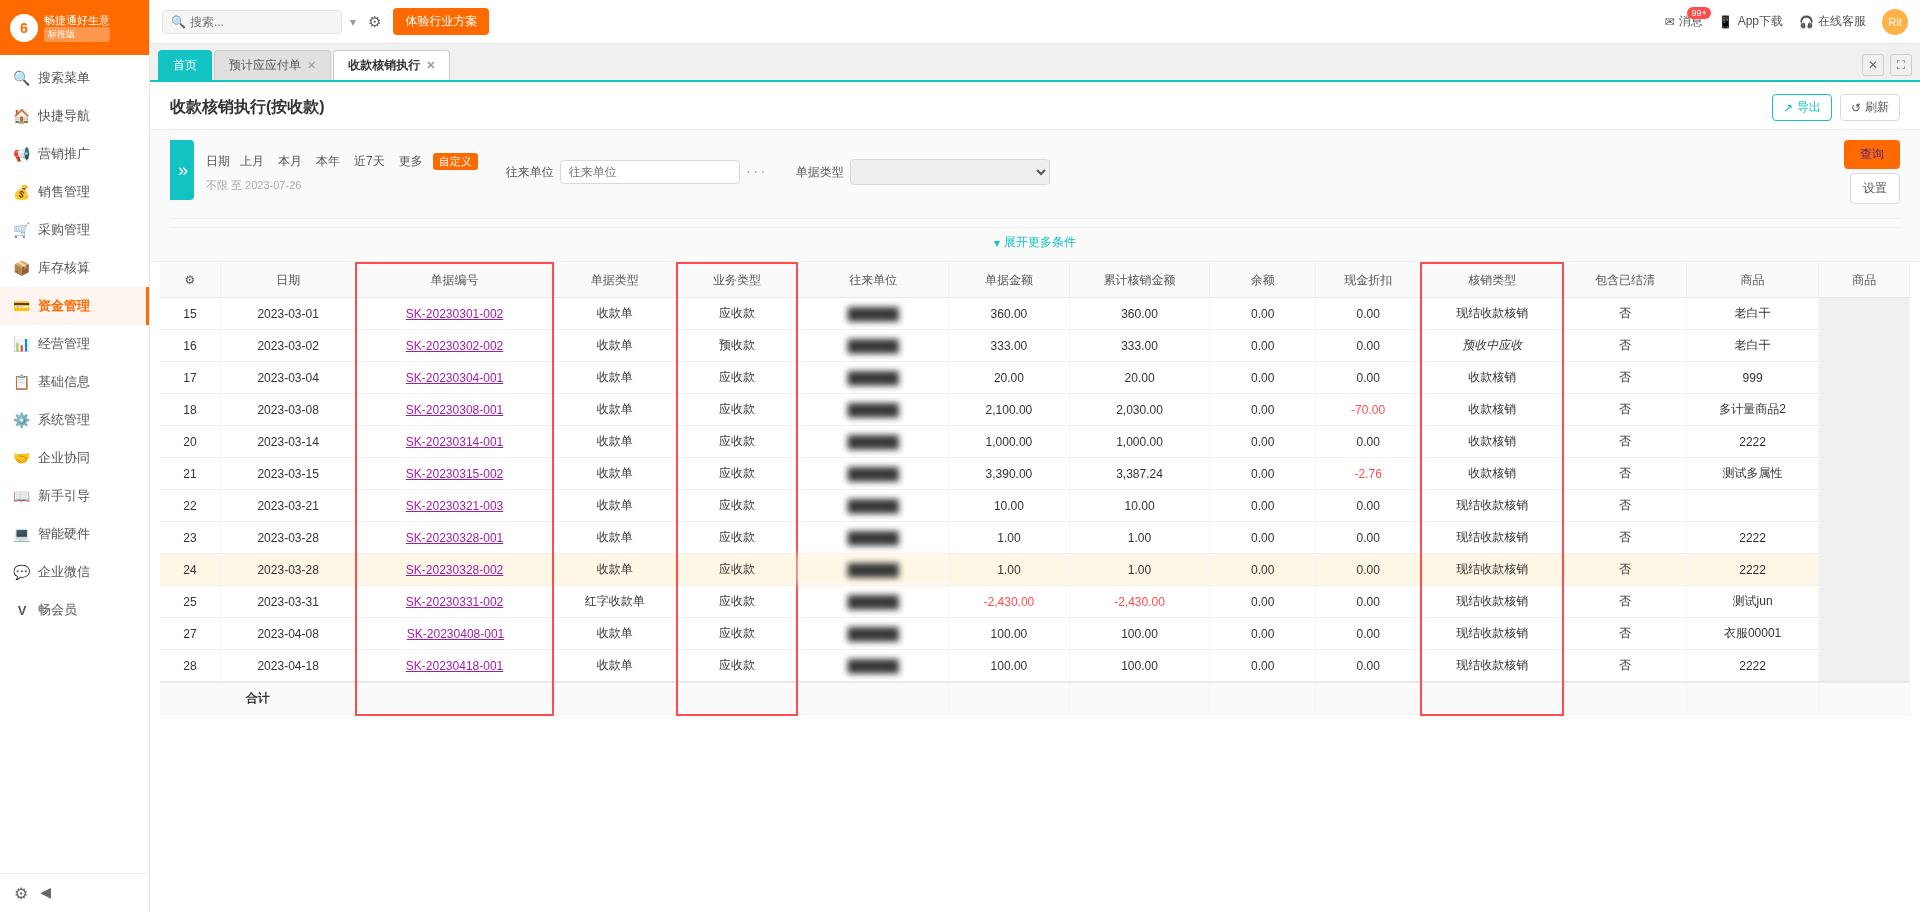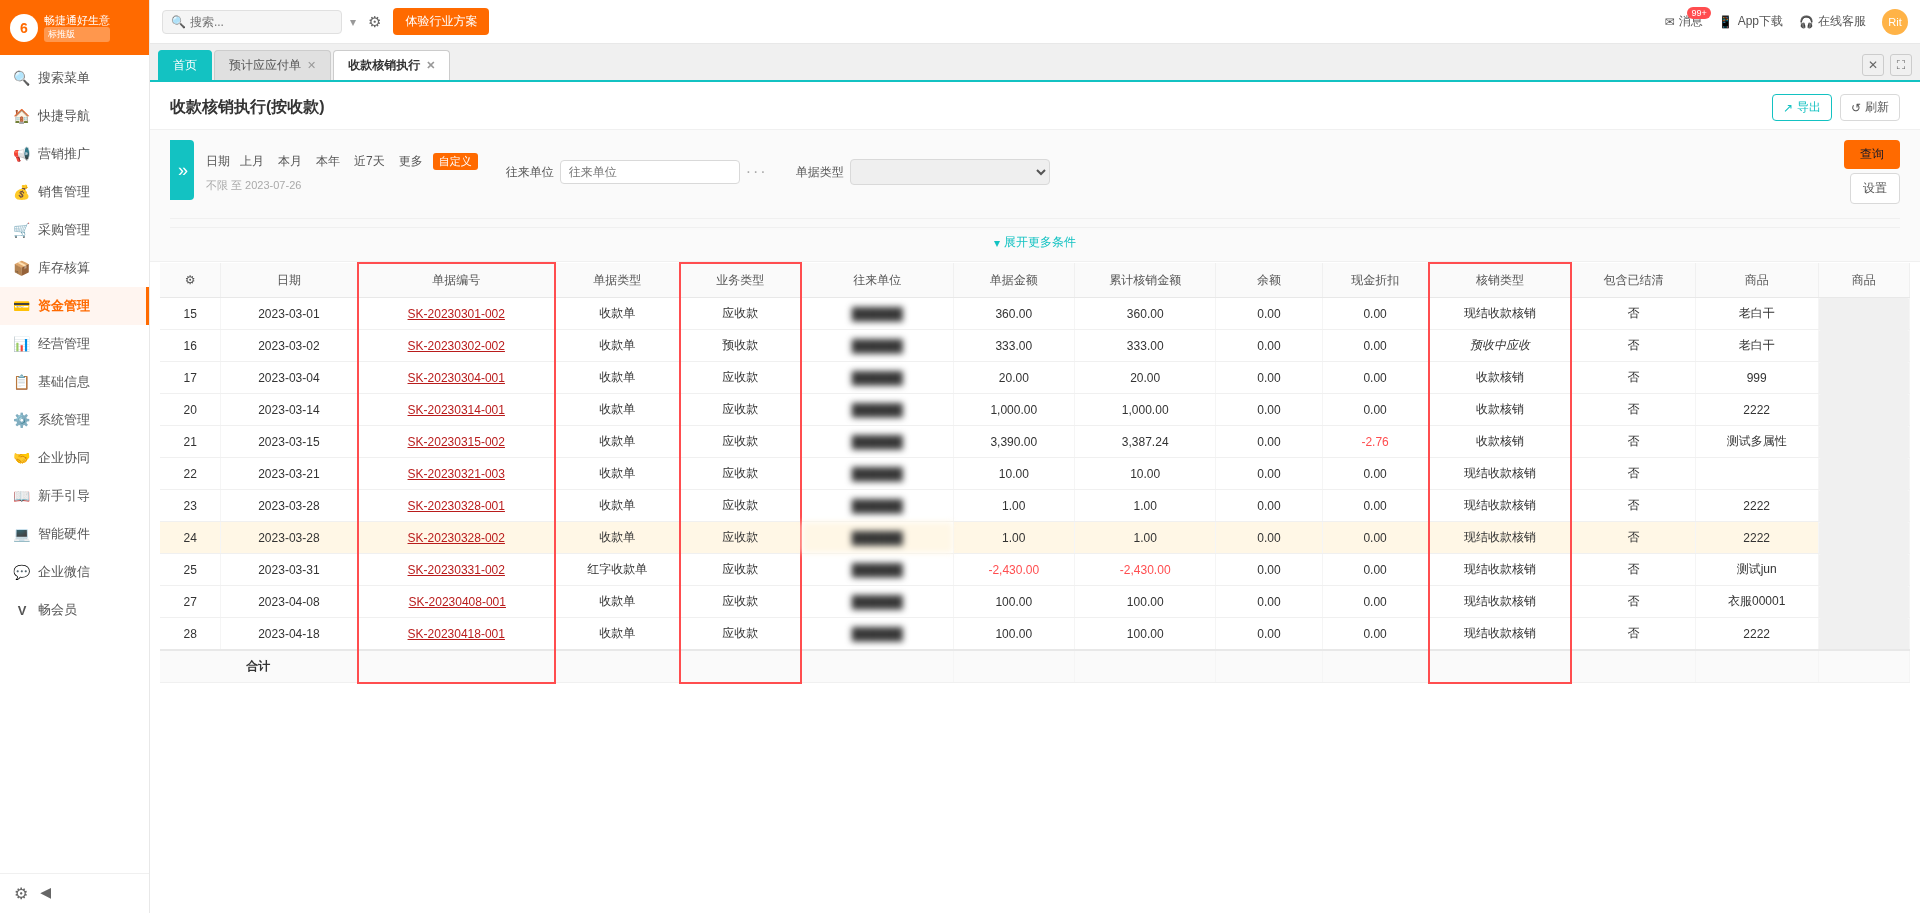--- a/index.html
+++ b/index.html
@@ -53,32 +53,32 @@
     .filter-toggle-btn { background: #13c2c2; color: #fff; border: none; border-radius: 0 4px 4px 0; padding: 4px 8px; cursor: pointer; font-size: 16px; height: 60px; align-self: stretch; }
     .filter-row { display: flex; align-items: center; gap: 8px; flex-wrap: wrap; flex: 1; }
     .filter-label { color: #555; font-size: 12px; white-space: nowrap; }
     .filter-date-row { display: flex; align-items: center; gap: 6px; }
     .filter-date-btn { border: none; background: none; color: #555; font-size: 12px; cursor: pointer; padding: 2px 4px; }
     .filter-date-custom { background: #ff6a00; color: #fff; border: none; border-radius: 3px; padding: 1px 6px; font-size: 11px; cursor: pointer; }
     .filter-date-range { color: #aaa; font-size: 11px; }
     .filter-input { border: 1px solid #d9d9d9; border-radius: 4px; padding: 4px 8px; font-size: 12px; min-width: 180px; color: #999; }
     .filter-dots { color: #aaa; font-size: 16px; letter-spacing: 2px; }
     .filter-select { border: 1px solid #d9d9d9; border-radius: 4px; padding: 4px 8px; font-size: 12px; min-width: 200px; color: #555; }
-    .btn-query { background: #ff6a00; color: #0f172a; border: none; border-radius: 4px; padding: 6px 16px; font-size: 12px; cursor: pointer; }
+    .btn-query { background: #ff6a00; color: #4c1d95; border: none; border-radius: 4px; padding: 6px 16px; font-size: 12px; cursor: pointer; }
     .btn-settings { border: 1px solid #d9d9d9; color: #555; background: #fff; border-radius: 4px; padding: 6px 12px; font-size: 12px; cursor: pointer; }
     .filter-expand { color: #13c2c2; font-size: 12px; cursor: pointer; display: flex; align-items: center; gap: 4px; width: 100%; justify-content: center; border-top: 1px solid #f0f0f0; padding-top: 6px; margin-top: 2px; }
 
     
     .table-wrapper { flex: 1; overflow: auto; padding: 0 10px; }
     table { width: 100%; border-collapse: collapse; font-size: 12px; }
     thead tr { background: #fafafa; }
     th { padding: 8px 10px; border-bottom: 1px solid #e8e8e8; border-right: 1px solid #f0f0f0; color: #555; font-weight: 500; text-align: center; white-space: nowrap; position: sticky; top: 0; background: #fafafa; z-index: 1; }
     td { padding: 7px 10px; border-bottom: 1px solid #f0f0f0; border-right: 1px solid #f5f5f5; text-align: center; color: #333; white-space: nowrap; }
     tr.highlighted td { background: #fff7e6; }
-    .link-blue { color: #b91c1c; cursor: pointer; }
+    .link-blue { color: #a21caf; cursor: pointer; }
     .negative { color: #ff4d4f; }
 
     .tfoot-total td { background: #fafafa; font-weight: bold; border-top: 2px solid #e8e8e8; }
 
     
     ::-webkit-scrollbar { width: 6px; height: 6px; }
     ::-webkit-scrollbar-thumb { background: #ccc; border-radius: 3px; }
 
     
     .tab-win-controls { margin-left: auto; display: flex; gap: 6px; padding-bottom: 4px; }
@@ -339,20 +339,36 @@
               <td>20.00</td>
               <td>20.00</td>
               <td>0.00</td>
               <td>0.00</td>
               <td style="border-left: 2px solid rgb(255, 77, 79); border-right: 2px solid rgb(255, 77, 79);">收款核销</td>
               <td>否</td>
               <td>999</td>
               <td style="width: 40px; height: 28px; background: rgb(240, 240, 240); border-radius: 3px;"></td>
             </tr>
             <tr>
+              <td>18</td>
+              <td>2023-03-08</td>
+              <td style="border-left: 2px solid rgb(255, 77, 79); border-right: 2px solid rgb(255, 77, 79);"><a class="link-blue" href="#">SK-20230308-001</a></td>
+              <td>收款单</td>
+              <td style="border-left: 2px solid rgb(255, 77, 79); border-right: 2px solid rgb(255, 77, 79);">应收款</td>
+              <td style="filter: blur(3px);">██████</td>
+              <td>2,100.00</td>
+              <td>2,030.00</td>
+              <td>0.00</td>
+              <td class="negative">-70.00</td>
+              <td style="border-left: 2px solid rgb(255, 77, 79); border-right: 2px solid rgb(255, 77, 79);">收款核销</td>
+              <td>否</td>
+              <td>多计量商品2</td>
+              <td style="width: 40px; height: 28px; background: rgb(240, 240, 240); border-radius: 3px;"></td>
+            </tr>
+            <tr>
               <td>20</td>
               <td>2023-03-14</td>
               <td style="border-left: 2px solid rgb(255, 77, 79); border-right: 2px solid rgb(255, 77, 79);"><a class="link-blue" href="#">SK-20230314-001</a></td>
               <td>收款单</td>
               <td style="border-left: 2px solid rgb(255, 77, 79); border-right: 2px solid rgb(255, 77, 79);">应收款</td>
               <td style="filter: blur(3px);">██████</td>
               <td>1,000.00</td>
               <td>1,000.00</td>
               <td>0.00</td>
               <td>0.00</td>

